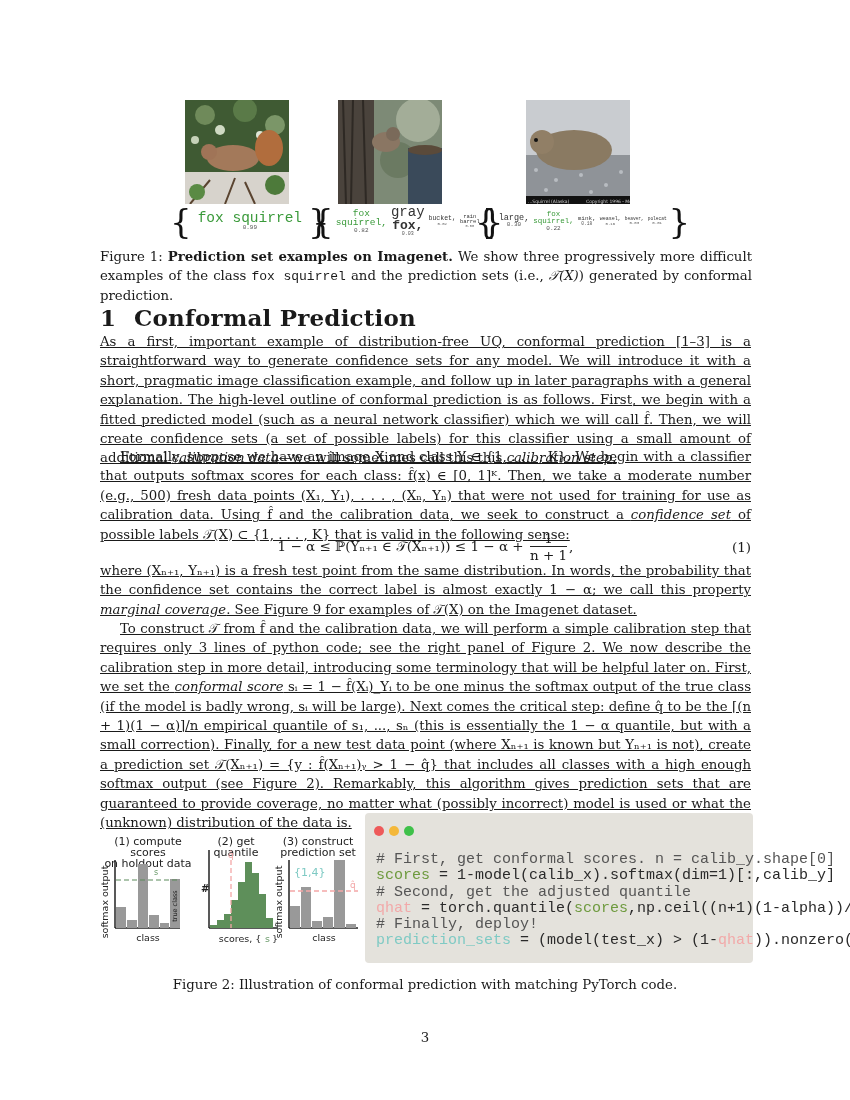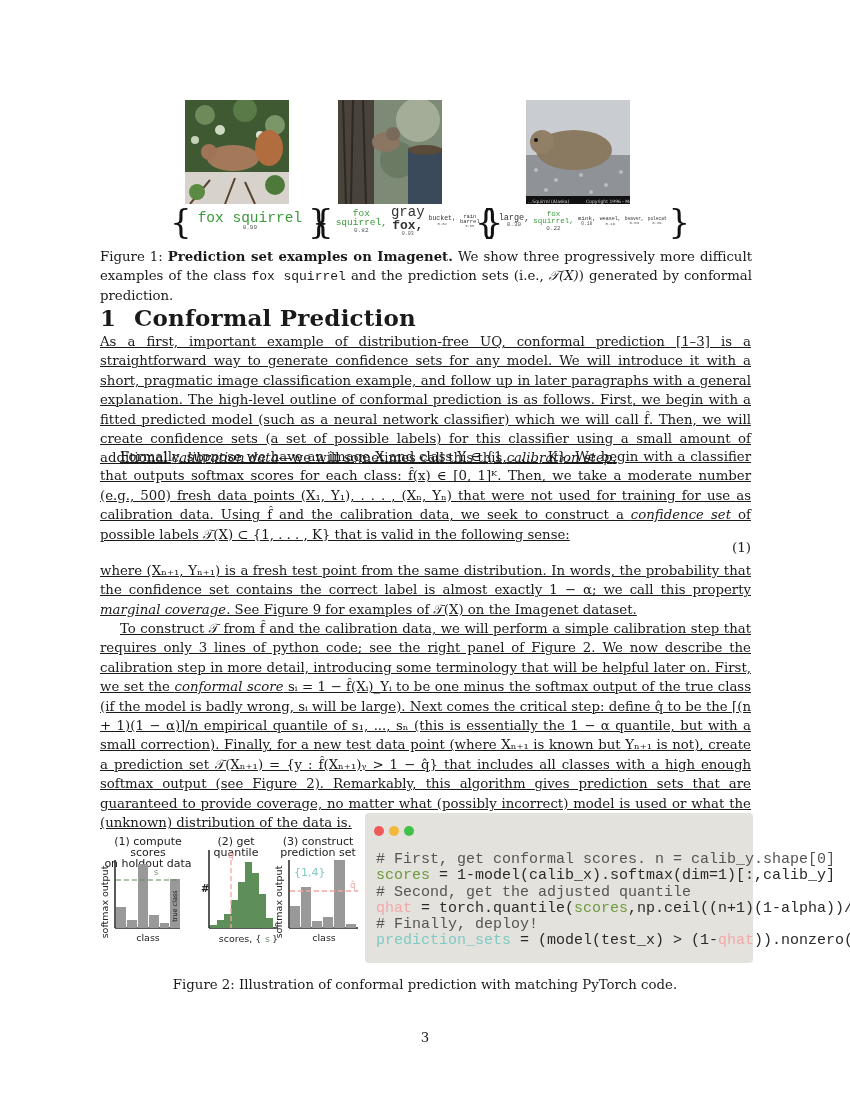--- a/index.html
+++ b/index.html
@@ -166,20 +166,23 @@
 
 <p class="para" style="top:332px;">
   <span>As a first, important example of distribution-free UQ, conformal prediction [1–3] is a straightforward way to generate confidence sets for any model. We will introduce it with a short, pragmatic image classification example, and follow up in later paragraphs with a general explanation. The high-level outline of conformal prediction is as follows. First, we begin with a fitted predicted model (such as a neural network classifier) which we will call f̂. Then, we will create confidence sets (a set of possible labels) for this classifier using a small amount of additional </span><i>calibration data</i><span>—we will sometimes call this this </span><i>calibration step</i><span>.</span>
 </p>
 
 <p class="para indent" style="top:447px;">
   <span>Formally, suppose we have an image X and class Y ∈ {1, . . . , K}. We begin with a classifier that outputs softmax scores for each class: f̂(x) ∈ [0, 1]ᴷ. Then, we take a moderate number (e.g., 500) fresh data points (X₁, Y₁), . . . , (Xₙ, Yₙ) that were not used for training for use as calibration data. Using f̂ and the calibration data, we seek to construct a </span><i>confidence set</i><span> of possible labels 𝒯(X) ⊂ {1, . . . , K} that is valid in the following sense:</span>
 </p>
 
 <div class="eq" style="top:521px;">
+  <div class="body">
+    <span>1 − α ≤ ℙ(Yₙ₊₁ ∈ 𝒯(Xₙ₊₁)) ≤ 1 − α + </span><span class="frac"><span>1</span><span class="den">n + 1</span></span><span>,</span>
+  </div>
   <span class="num-tag">(1)</span>
 </div>
 
 <p class="para" style="top:561px;">
   <span>where (Xₙ₊₁, Yₙ₊₁) is a fresh test point from the same distribution. In words, the probability that the confidence set contains the correct label is almost exactly 1 − α; we call this property </span><i>marginal coverage</i><span>. See Figure 9 for examples of 𝒯(X) on the Imagenet dataset.</span>
 </p>
 
 <p class="para indent" style="top:619px;">
   <span>To construct 𝒯 from f̂ and the calibration data, we will perform a simple calibration step that requires only 3 lines of python code; see the right panel of Figure 2. We now describe the calibration step in more detail, introducing some terminology that will be helpful later on. First, we set the </span><i>conformal score</i><span> sᵢ = 1 − f̂(Xᵢ)_Yᵢ to be one minus the softmax output of the true class (if the model is badly wrong, sᵢ will be large). Next comes the critical step: define q̂ to be the ⌈(n + 1)(1 − α)⌉/n empirical quantile of s₁, ..., sₙ (this is essentially the 1 − α quantile, but with a small correction). Finally, for a new test data point (where Xₙ₊₁ is known but Yₙ₊₁ is not), create a prediction set 𝒯(Xₙ₊₁) = {y : f̂(Xₙ₊₁)ᵧ &gt; 1 − q̂} that includes all classes with a high enough softmax output (see Figure 2). Remarkably, this algorithm gives prediction sets that are guaranteed to provide coverage, no matter what (possibly incorrect) model is used or what the (unknown) distribution of the data is.</span>
 </p>

